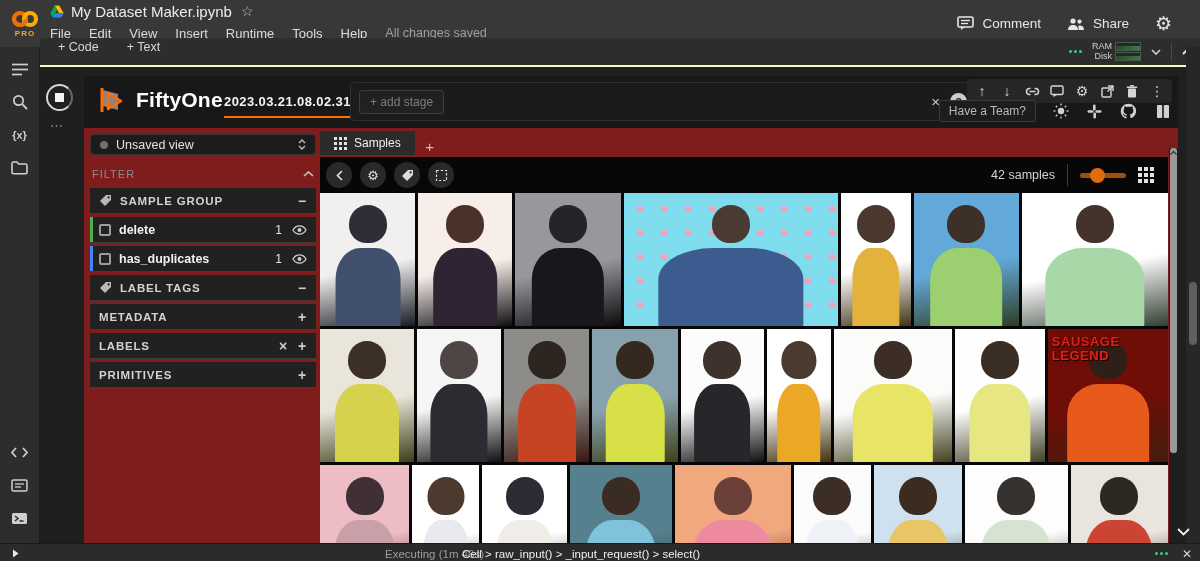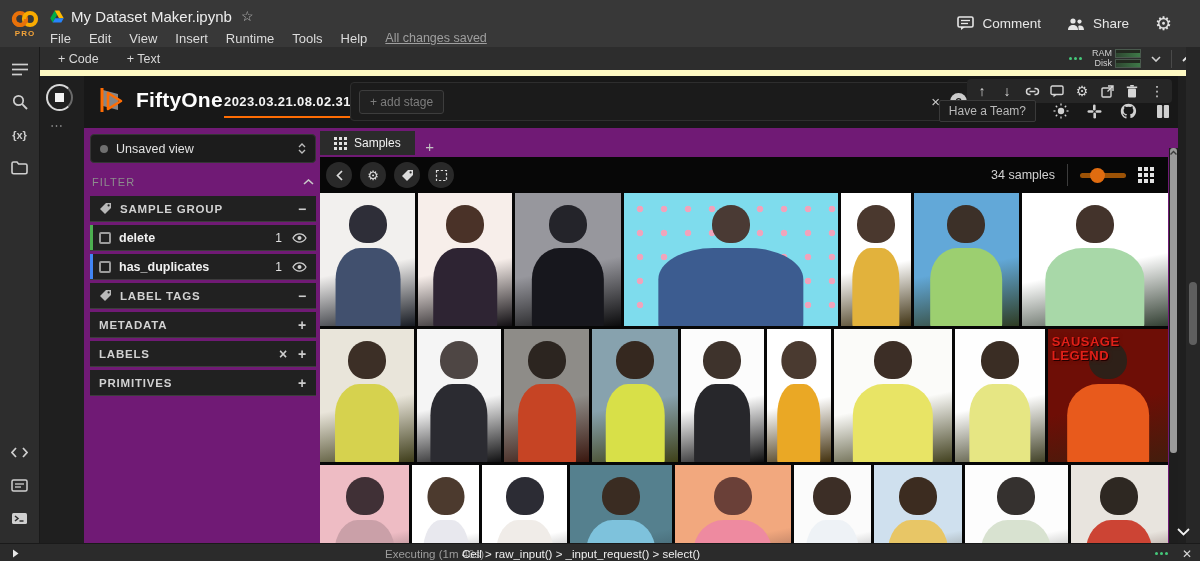--- a/index.html
+++ b/index.html
@@ -4,32 +4,32 @@
 <style>
   *{margin:0;padding:0;box-sizing:border-box}
   html,body{width:1200px;height:561px;overflow:hidden;background:#1f1f1f;
     font-family:"Liberation Sans",sans-serif;-webkit-font-smoothing:antialiased}
   .screen{position:relative;width:1200px;height:561px;background:#1f1f1f;color:#e0e0e0}
 
   
   .c-header{position:absolute;left:0;top:0;width:1200px;height:47px;background:#383838;display:flex;align-items:stretch}
   .c-logo{width:50px;display:flex;flex-direction:column;align-items:center;justify-content:center;gap:1px}
   .c-logo .pro{font-size:8px;font-weight:bold;color:#f2a33a;letter-spacing:1px}
-  .c-titleblock{flex:0 0 auto;padding-top:5px}
+  .c-titleblock{flex:0 0 auto;}
   .c-titlerow{display:flex;align-items:center;gap:7px;height:22px}
   .c-title{font-size:15px;color:#ececec}
   .c-star{font-size:14px;color:#bdbdbd;margin-left:2px}
   .c-menus{display:flex;align-items:center;gap:18px;height:20px;margin-top:1px;font-size:13px;color:#dcdcdc}
   .c-menus span{cursor:default}
   .c-autosave{color:#9f9f9f;text-decoration:underline;font-size:12.5px}
   .c-actions{margin-left:auto;display:flex;align-items:center;gap:26px;padding-right:28px;font-size:13.5px;color:#e6e6e6}
   .c-actions .act{display:flex;align-items:center;gap:8px}
 
   
-  .c-toolbar{position:absolute;left:40px;top:47px;width:1160px;height:29px;background:#2d2d2d;border-bottom:6px solid #fef9c3;display:flex;align-items:center;font-size:12.5px;color:#d8d8d8}
+  .c-toolbar{position:absolute;left:40px;top:38px;width:1160px;height:29px;background:#2d2d2d;border-bottom:2px solid #fef9c3;display:flex;font-size:12.5px;color:#d8d8d8}
   .c-toolbar .addbtn{margin-left:8px;padding:2px 10px;border-radius:3px;cursor:default}
   .tb-right{margin-left:auto;display:flex;align-items:center;gap:10px;padding-right:6px}
   .gdots{display:flex;gap:2px}
   .gdots i{width:3px;height:3px;border-radius:50%;background:#45c97a;display:block}
   .resrc{display:flex;flex-direction:column;align-items:flex-end;gap:1px;font-size:9px;color:#cfcfcf;line-height:1}
   .resrc .rrow{display:flex;align-items:center;gap:3px}
   .spark{width:26px;height:9px;border:1px solid #4a5a4e;background:#22291f;position:relative;overflow:hidden}
   .spark i{position:absolute;left:0;bottom:0;width:100%;height:4px;background:linear-gradient(90deg,#2e4630,#3e7a48)}
   .vdiv{width:1px;height:18px;background:#4a4a4a}
 
@@ -49,38 +49,38 @@
   .st-play{position:absolute;left:12px}
 
   
   .notebook{position:absolute;left:40px;top:76px;width:1146px;height:467px;background:#1f1f1f}
   .gutter{position:absolute;left:0;top:2px;width:44px;height:100%}
   .runbtn{position:absolute;left:6px;top:6px;width:27px;height:27px;border-radius:50%;border:2px solid #d8d8d8;border-right-color:#6a6a6a;background:#202020;display:flex;align-items:center;justify-content:center}
   .runbtn i{width:9px;height:9px;background:#f2f2f2;display:block}
   .gut-dots{position:absolute;left:10px;top:40px;color:#9a9a9a;font-size:13px;letter-spacing:2px}
 
   
-  .fo{position:absolute;left:44px;top:0;width:1094px;height:467px;background:#701a75;overflow:hidden}
+  .fo{position:absolute;left:44px;top:0;width:1094px;height:467px;background:#7f1d1d;overflow:hidden}
   .fo-header{position:absolute;left:0;top:0;right:0;height:52px;background:#181818}
   .fo-logo{position:absolute;left:10px;top:8px}
   .fo-brand{position:absolute;left:52px;top:12px;font-size:21px;font-weight:bold;color:#fdfdfd;letter-spacing:.2px}
   .fo-version{position:absolute;left:140px;top:18px;font-size:13px;font-weight:bold;color:#f4f4f4;letter-spacing:.4px;padding-bottom:7px;border-bottom:2px solid #ff6d04}
   .stagebar{position:absolute;left:266px;top:6px;width:628px;height:39px;background:#1b1b1b;border:1px solid #2e2e2e;border-radius:4px;display:flex;align-items:center}
   .stagepill{margin-left:8px;padding:4px 10px;border:1px solid #3d3d3d;border-radius:3px;background:#212121;font-size:12px;color:#7d7d7d}
   .stagebar .bx{margin-left:auto;color:#c9c9c9;font-size:15px;padding:0 10px}
   .stagebar .bq{width:17px;height:17px;margin-right:10px;border-radius:50%;background:#cbcbcb;color:#191919;font-size:11px;font-weight:bold;display:flex;align-items:center;justify-content:center}
   .cell-toolbar{position:absolute;top:3px;right:6px;display:flex;align-items:center;gap:7px;background:#262626;border-radius:4px;padding:3px 6px}
   .cico{width:18px;height:18px;display:flex;align-items:center;justify-content:center;color:#d6d6d6;font-size:14px}
   .teamrow{position:absolute;top:24px;right:6px;display:flex;align-items:center;gap:15px}
   .teambtn{padding:3px 9px;background:#1d1d1d;border:1px solid #3a3a3a;border-radius:2px;font-size:12px;color:#b9b9b9}
   .tico{width:19px;height:19px;display:flex;align-items:center;justify-content:center;color:#d0d0d0}
 
   
   .fo-side{position:absolute;left:6px;top:58px;width:226px;bottom:0}
-  .viewsel{height:29px;background:#1c1c1c;border:1px solid #353535;border-radius:4px;display:flex;align-items:center;padding:0 9px;gap:8px}
+  .viewsel{height:21px;background:#1c1c1c;border:1px solid #353535;border-radius:4px;display:flex;align-items:center;padding:0 9px;gap:8px}
   .viewsel .dot{width:8px;height:8px;border-radius:50%;background:#6f6f6f}
   .viewsel .vtxt{font-size:12.5px;color:#e2e2e2}
   .viewsel .updn{margin-left:auto;display:flex;flex-direction:column;gap:1px;color:#bdbdbd;font-size:6px;line-height:5px}
   .filter-row{display:flex;align-items:center;justify-content:space-between;margin:13px 2px 8px 2px}
   .filter-lbl{font-size:11px;letter-spacing:1px;color:#8d8d8d}
   .srow{position:relative;height:26px;background:#212121;border-bottom:1px solid #3c3c3c;margin-bottom:3px;display:flex;align-items:center;padding:0 9px;gap:8px}
   .srow.hdr{font-size:11.5px;letter-spacing:.8px;color:#d2d2d2;font-weight:bold}
   .srow .mright{margin-left:auto;display:flex;align-items:center;gap:10px;color:#cdcdcd}
   .srow .pm{font-size:14px;color:#cdcdcd}
   .tagbar{position:absolute;left:0;top:0;width:3px;height:100%}
@@ -482,21 +482,21 @@
                   <path d="M1 7 L7 1 H12 V6 L6 12 Z" fill="#dcdcdc"></path>
                   <circle cx="9.6" cy="3.4" r="1.1" fill="#292929"></circle>
                 </svg>
               </span>
             <span class="abtn">
               <svg width="13" height="13" viewBox="0 0 13 13">
                   <rect x="1.5" y="1.5" width="10" height="10" fill="none" stroke="#dcdcdc" stroke-width="1.2" stroke-dasharray="2.4 1.8"></rect>
                 </svg>
               </span>
             <span class="ab-right">
-              <span class="samplecount">34 samples</span>
+              <span class="samplecount">42 samples</span>
               <span class="vdiv" style="height:22px;background:#3c3c3c"></span>
               <span class="slider">
                   <span class="track"></span>
                   <span class="knob"></span>
                 </span>
               <span class="gicon">
                   <i></i>
                   <i></i>
                   <i></i>
                   <i></i>

